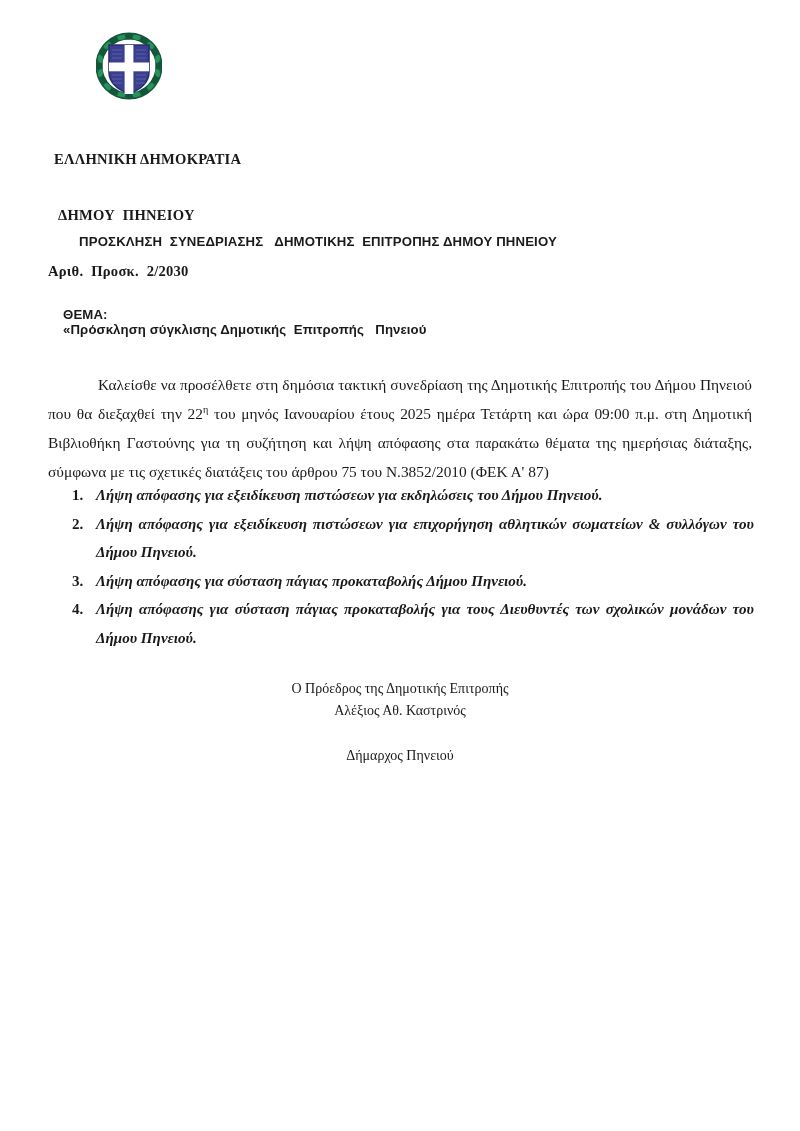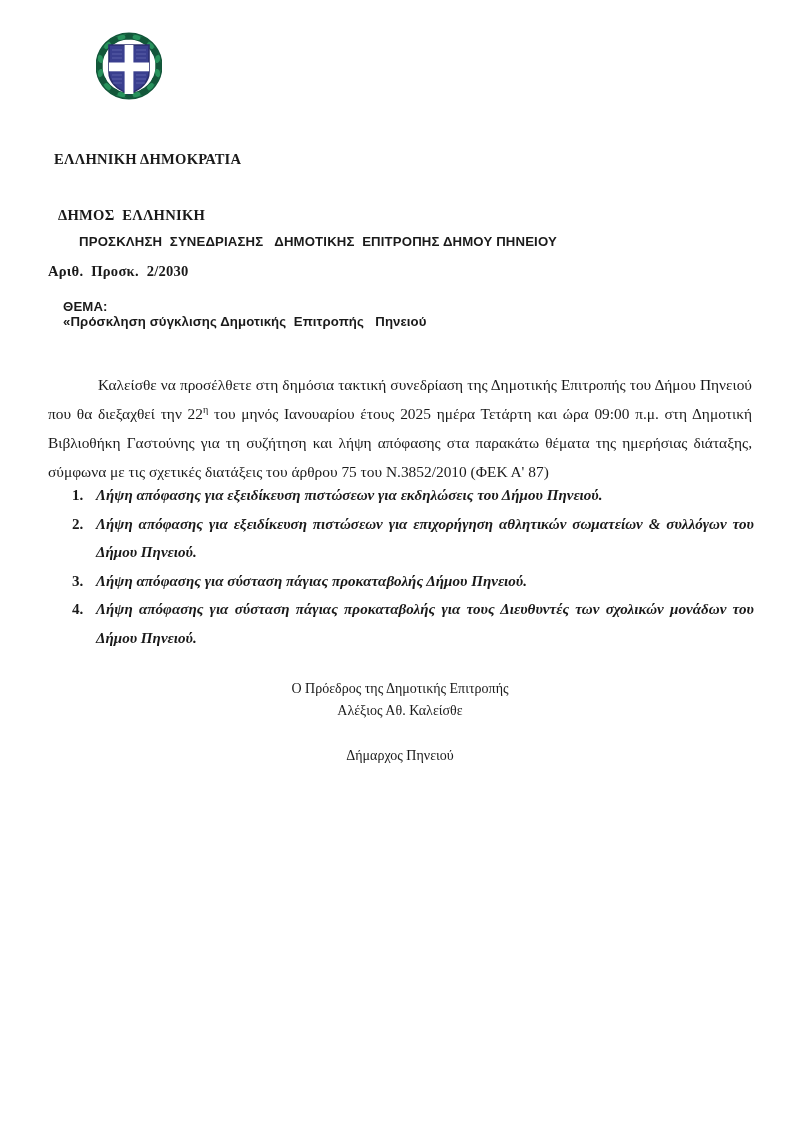--- a/index.html
+++ b/index.html
@@ -60,21 +60,21 @@
     font-weight: bold;
     font-size: 13.2px;
     letter-spacing: 0.15px;
     white-space: pre;
   }
 
   
   .subject {
     position: absolute;
     left: 48px;
-    top: 284px;
+    top: 292px;
     width: 700px;
     font-family: "Liberation Sans", "DejaVu Sans", sans-serif;
     font-weight: bold;
     font-size: 13.2px;
     letter-spacing: 0.1px;
     white-space: pre;
   }
 
   
   .body-para {
@@ -202,21 +202,21 @@
         <line x1="17" y1="51" x2="26" y2="51"></line>
         <line x1="40" y1="43" x2="50" y2="43"></line>
         <line x1="40" y1="47" x2="50" y2="47"></line>
         <line x1="40" y1="51" x2="49" y2="51"></line>
       </g>
     </svg>
   </div>
 
   <div class="header-block">
     <span class="ln ind1">ΕΛΛΗΝΙΚΗ ΔΗΜΟΚΡΑΤΙΑ</span>
-    <span class="ln ind2">ΔΗΜΟΣ  ΕΛΛΗΝΙΚΗ</span>
+    <span class="ln ind2">ΔΗΜΟΥ  ΠΗΝΕΙΟΥ</span>
     <span class="ln">Αριθ.  Προσκ.  2/2030</span>
   </div>
 
   <div class="doc-title">ΠΡΟΣΚΛΗΣΗ  ΣΥΝΕΔΡΙΑΣΗΣ   ΔΗΜΟΤΙΚΗΣ  ΕΠΙΤΡΟΠΗΣ ΔΗΜΟΥ ΠΗΝΕΙΟΥ</div>
 
   <div class="subject">
     <span>ΘΕΜΑ:</span>
     <span>«Πρόσκληση σύγκλισης Δημοτικής  Επιτροπής   Πηνειού</span>
   </div>
 
@@ -238,17 +238,17 @@
       <span>Λήψη απόφασης για σύσταση πάγιας προκαταβολής Δήμου Πηνειού.</span>
     </li>
     <li>
       <span class="marker">4.</span>
       <span>Λήψη απόφασης για σύσταση πάγιας προκαταβολής για τους Διευθυντές των σχολικών μονάδων του Δήμου Πηνειού.</span>
     </li>
   </ol>
 
   <div class="signature">
     <span class="role">Ο Πρόεδρος της Δημοτικής Επιτροπής</span>
-    <span class="name">Αλέξιος Αθ. Καλείσθε</span>
+    <span class="name">Αλέξιος Αθ. Καστρινός</span>
     <span class="title-line">Δήμαρχος Πηνειού</span>
   </div>
 
 </div>
 
 </body></html>

